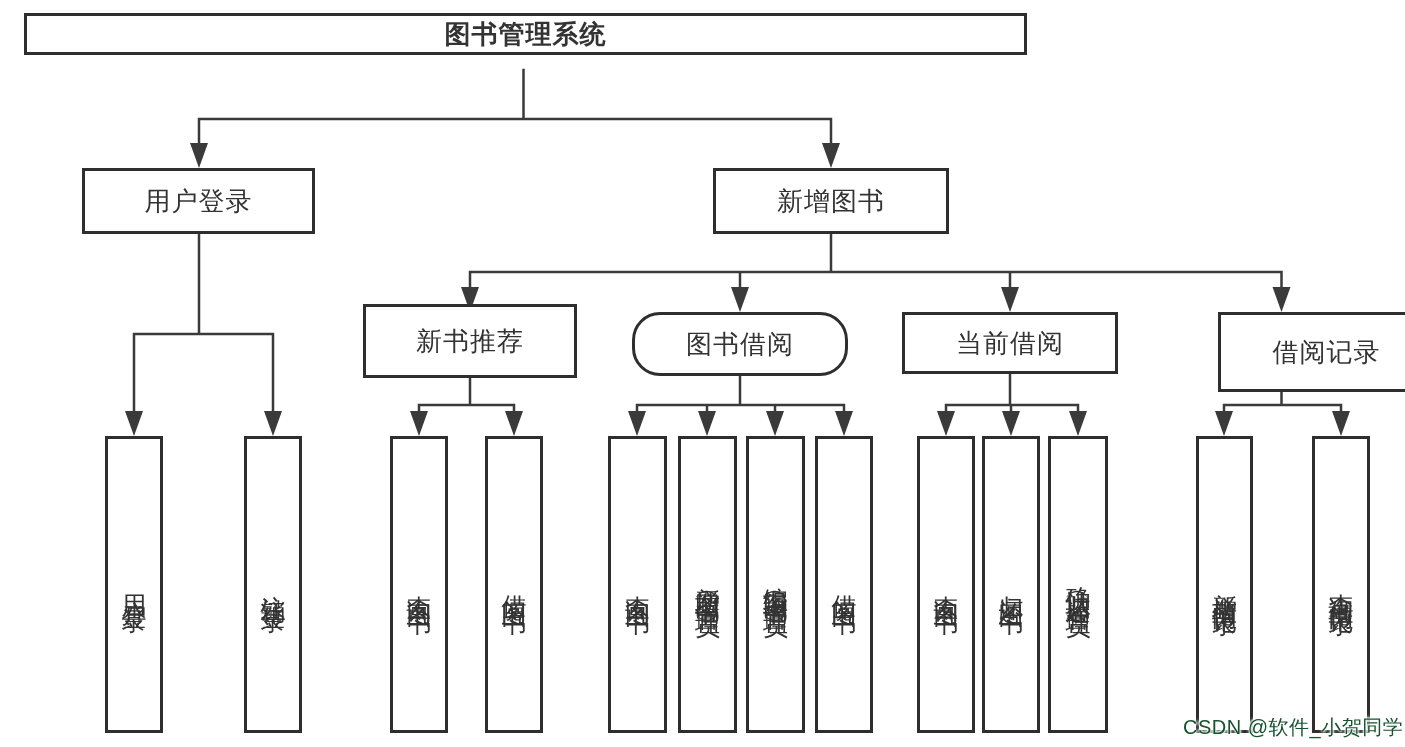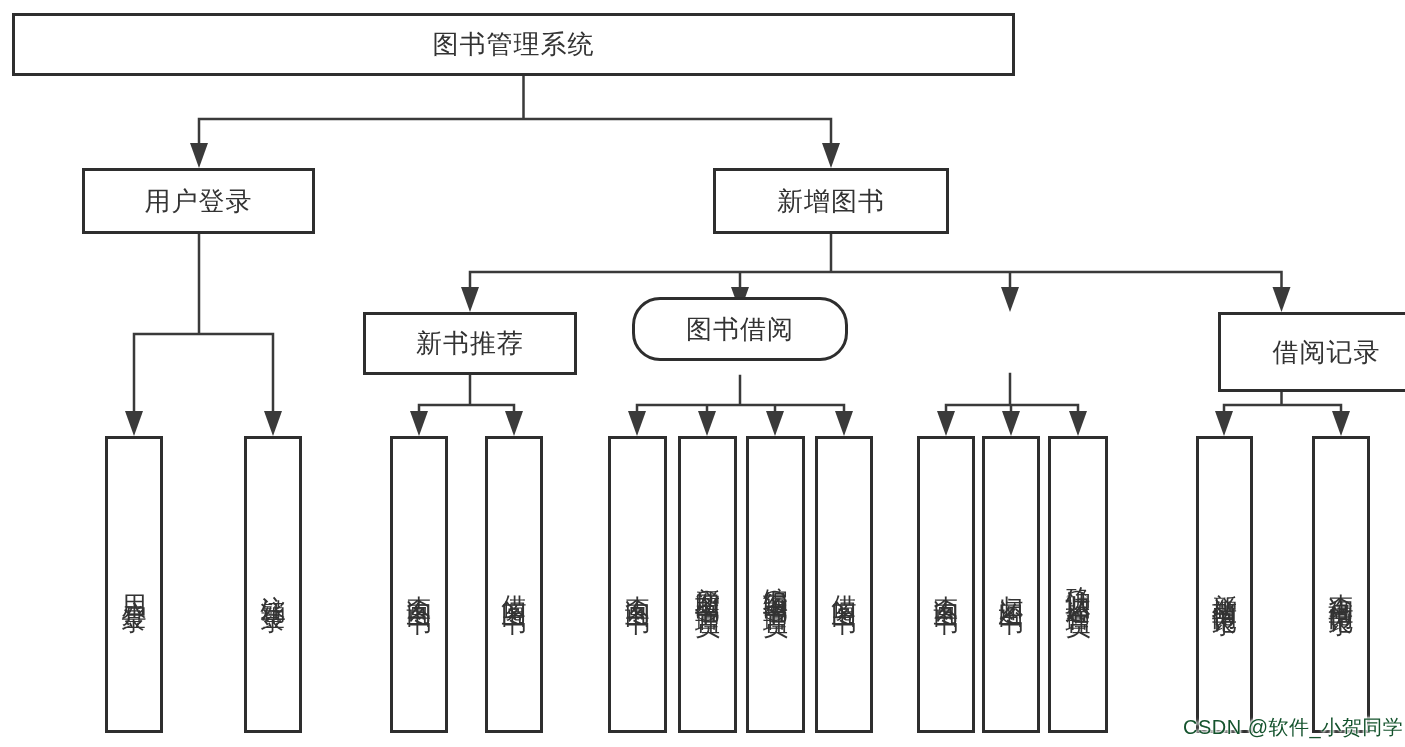--- a/index.html
+++ b/index.html
@@ -37,25 +37,25 @@
     writing-mode: vertical-rl;
     text-orientation: mixed;
     font-size: 25px;
     letter-spacing: 5px;
     line-height: 1;
     color: #333333;
     white-space: nowrap;
   }
   .leaf .v-label.long { letter-spacing: 4px; }
   
-  #n-root   { left: 12px;  top: 13px;  width: 1003px; height: 63px; }
+  #n-root   { left: 24px;  top: 13px;  width: 1003px; height: 42px; font-weight: bold; }
   #n-login  { left: 82px;  top: 168px; width: 233px;  height: 66px; }
   #n-mgmt   { left: 713px; top: 168px; width: 236px;  height: 66px; }
-  #n-rec    { left: 363px; top: 312px; width: 214px;  height: 63px; }
-  #n-bor    { left: 632px; top: 297px; width: 216px;  height: 64px; border-radius: 28px; }
+  #n-rec    { left: 363px; top: 304px; width: 214px;  height: 74px; }
+  #n-bor    { left: 632px; top: 312px; width: 216px;  height: 64px; border-radius: 28px; }
   #n-cur    { left: 902px; top: 312px; width: 216px;  height: 62px; }
   #n-log    { left: 1218px;top: 312px; width: 217px;  height: 80px; }
   .leaf     { top: 436px; height: 297px; width: 58px; }
   #l-a1 { left: 105px; }
   #l-a2 { left: 244px; }
   #l-b1 { left: 390px; }
   #l-b2 { left: 485px; }
   #l-c1 { left: 608px; width: 59px; }
   #l-c2 { left: 678px; width: 59px; }
   #l-c3 { left: 746px; width: 59px; }
@@ -135,20 +135,23 @@
   <div class="box" id="n-mgmt">
     <span class="h-label">新增图书</span>
   </div>
 
   <div class="box" id="n-rec">
     <span class="h-label">新书推荐</span>
   </div>
   <div class="box" id="n-bor">
     <span class="h-label">图书借阅</span>
   </div>
+  <div class="box" id="n-cur">
+    <span class="h-label">当前借阅</span>
+  </div>
   <div class="box" id="n-log">
     <span class="h-label">借阅记录</span>
   </div>
 
   <div class="box leaf" id="l-a1">
     <span class="v-label">用户登录</span>
   </div>
   <div class="box leaf" id="l-a2">
     <span class="v-label">注销登录</span>
   </div>

